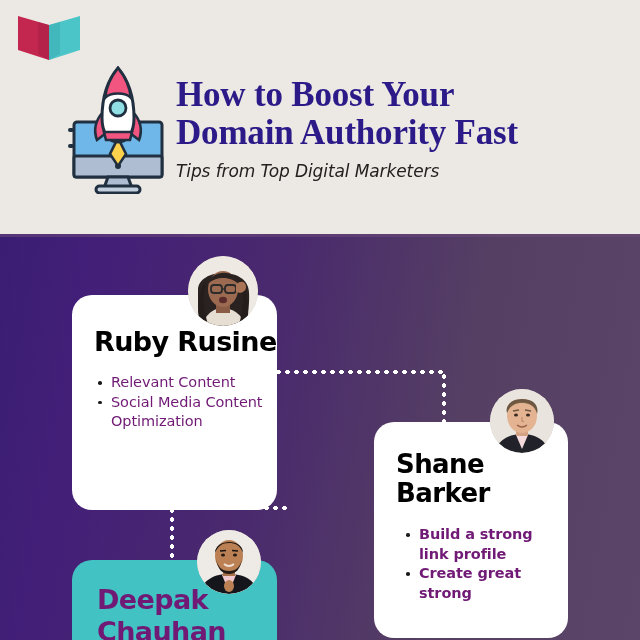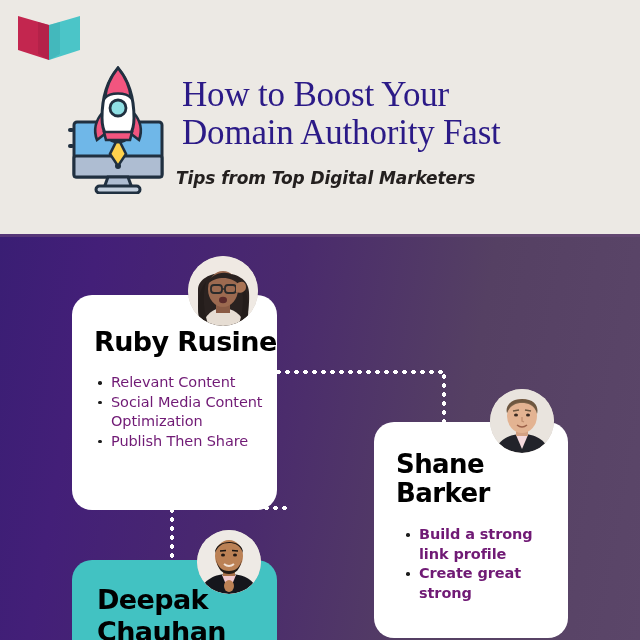--- a/index.html
+++ b/index.html
@@ -15,36 +15,34 @@
     position:absolute;left:0;top:0;width:640px;height:234px;
     background:#ece9e4;
   }
   .logo{position:absolute;left:18px;top:16px;width:62px;height:44px;}
 
   .hero-illus{position:absolute;left:66px;top:60px;width:104px;height:134px;}
 
   .title-block{position:absolute;left:176px;top:76px;width:450px;}
   .title-line{
     font-family:"Liberation Serif",serif;
-    font-weight:normal;
+    font-weight:bold;
     color:#2b1a87;
     font-size:35px;
     line-height:38px;
     letter-spacing:-0.2px;
     white-space:nowrap;
-    margin-left:6px;
   }
   .subtitle{
-    margin-top:16px;
+    margin-top:9px;
     font-family:"DejaVu Sans",sans-serif;
     font-style:italic;
     font-size:17px;
     color:#24201f;
     letter-spacing:-0.1px;
-    font-weight:bold;
   }
 
   
   .body-sec{
     position:absolute;left:0;top:234px;width:640px;height:406px;
     background:linear-gradient(100deg,#3a1e74 0%,#431f78 14%,#4a2a6d 42%,#554063 70%,#5b4669 100%);
     overflow:hidden;
   }
   .topline{position:absolute;left:0;top:0;width:640px;height:3px;background:#6b4b7a;opacity:.55;}
 
@@ -67,21 +65,21 @@
     box-sizing:border-box;
   }
   .card.white{background:#fff;}
   .card.teal{background:#42c2c2;}
   .card-name{
     font-family:"DejaVu Sans",sans-serif;
     font-weight:bold;
     color:#000000;
     letter-spacing:-0.6px;
   }
-  .card.teal .card-name{color:#000000;}
+  .card.teal .card-name{color:#701a75;}
   .card-list{
     margin:0;padding:0;list-style:none;
   }
   .card-list li{
     position:relative;
     padding-left:17px;
     font-size:14.5px;
     line-height:19.5px;
     color:#701a75;
     font-family:"DejaVu Sans",sans-serif;
@@ -157,21 +155,20 @@
     <div class="dots-v" style="left:442px;top:138px;height:68px;"></div>
 
     <div class="dots-v" style="left:170px;top:272px;height:62px;"></div>
     <div class="dots-h" style="left:172px;top:272px;width:118px;"></div>
 
     <div class="card white" style="left:72px;top:61px;width:205px;height:215px;">
       <div class="card-name" style="position:absolute;left:22px;top:32px;font-size:27px;line-height:30px;">Ruby Rusine</div>
       <ul class="card-list" style="position:absolute;left:22px;top:78px;width:170px;">
         <li>Relevant Content</li>
         <li>Social Media Content Optimization</li>
-        <li>Publish Then Share</li>
       </ul>
     </div>
 
     <div class="avatar" style="left:188px;top:22px;width:70px;height:70px;">
       <svg width="70" height="70" viewBox="0 0 70 70">
         <defs>
             <clipPath id="cr">
               <circle cx="35" cy="35" r="35"></circle>
             </clipPath>
           </defs>

